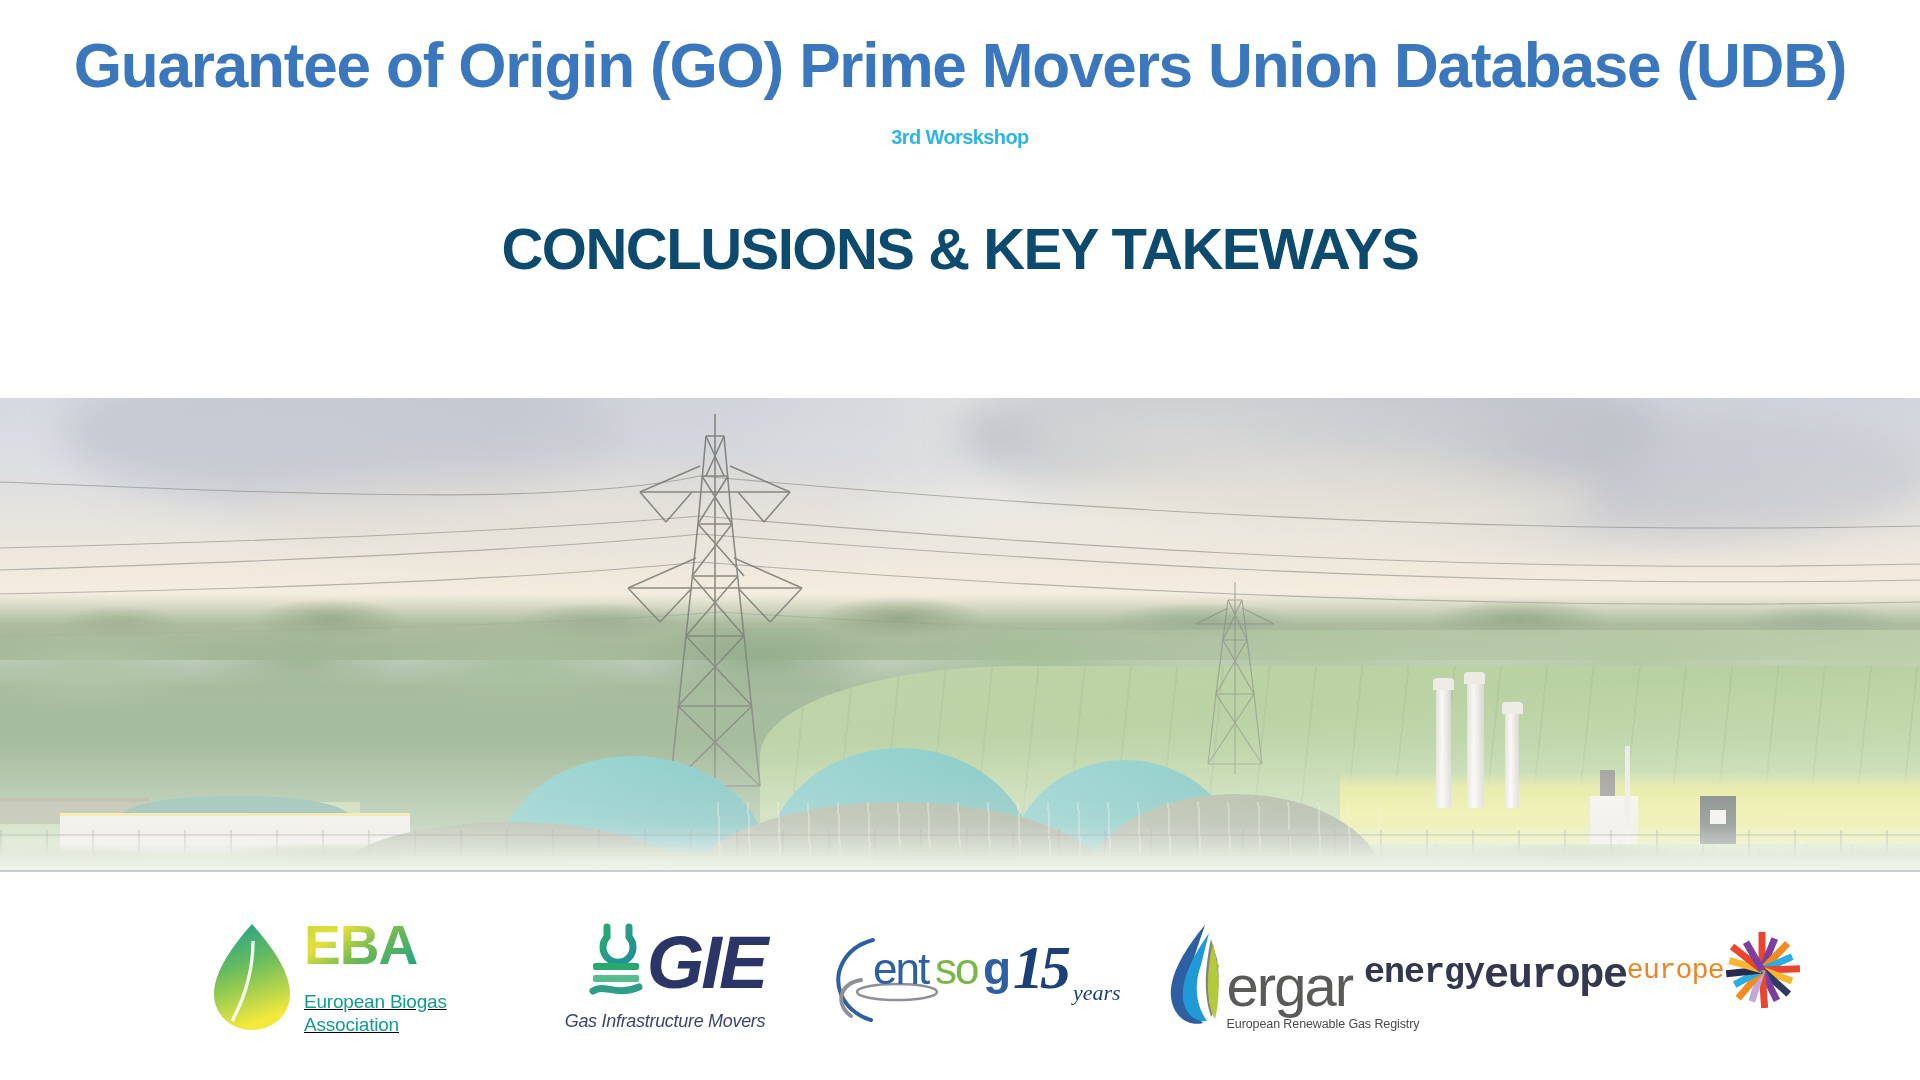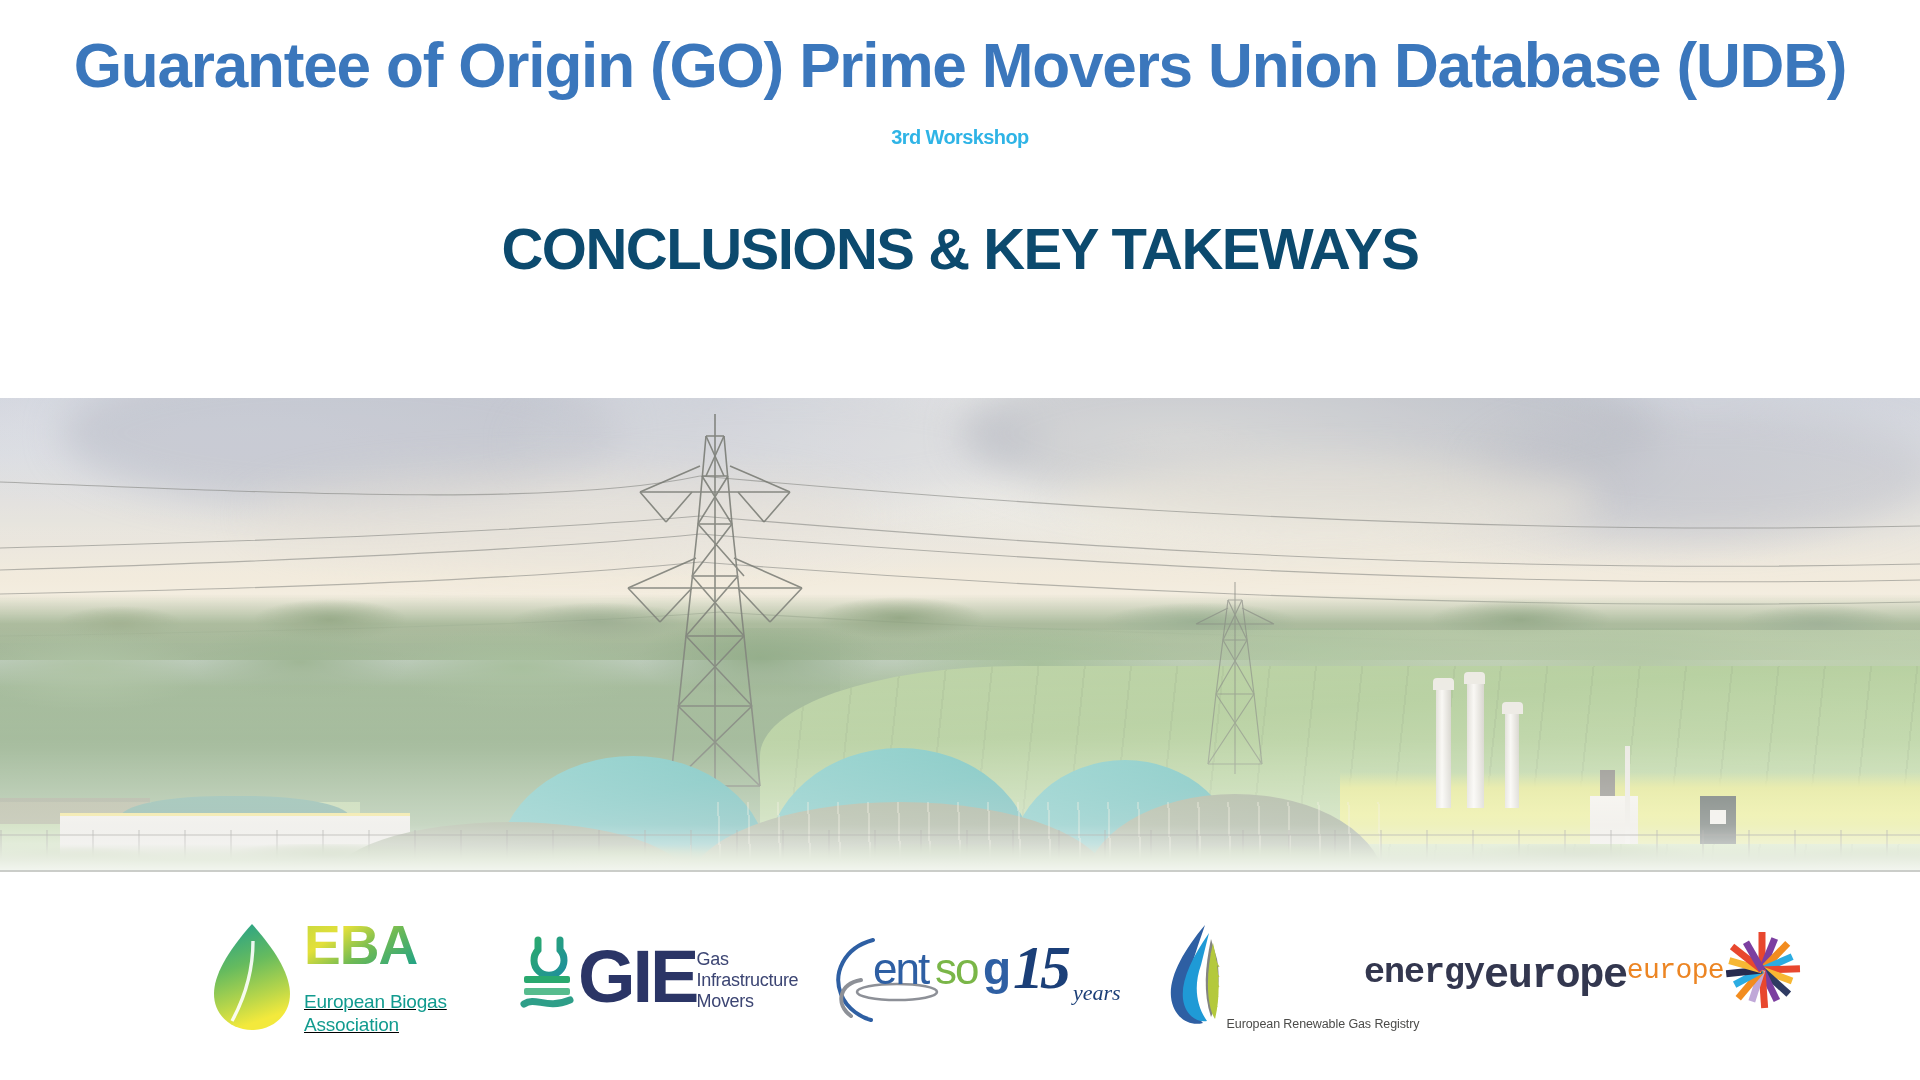--- a/index.html
+++ b/index.html
@@ -335,21 +335,21 @@
   .eba-acro {
     font-size: 56px; font-weight: bold; letter-spacing: -1px;
     line-height: 0.95;
   }
   .eba-sub {
     font-size: 19px; color: #129b8f; line-height: 1.18; margin-top: 10px;
     letter-spacing: -0.2px;
   }
 
   
-  .gie { display: flex; flex-direction: row; align-items: center; }
+  .gie { display: flex; flex-direction: column; align-items: flex-end; font-style: italic; }
   .gie-row { display: flex; align-items: center; gap: 4px; }
   .gie-acro {
     font-size: 74px; font-weight: bold; color: #2b3566; letter-spacing: -3px;
     line-height: 0.92;
   }
   .gie-sub {
     font-size: 18px; color: #3c4573; margin-top: 6px; letter-spacing: -0.3px;
     font-weight: 500;
   }
 
@@ -581,20 +581,21 @@
           <path d="M52,20 C58,44 60,72 54,96 C46,84 44,54 52,20 Z" fill="#b4c93c"></path>
           <g stroke="#b4c93c" stroke-width="1.1">
             <path d="M50,30 L58,44"></path>
               <path d="M49,40 L58,54"></path>
               <path d="M48,50 L58,64"></path>
             <path d="M48,60 L57,74"></path>
               <path d="M49,70 L56,84"></path>
           </g>
         </svg>
         <div class="ergar-txt">
+          <div class="ergar-word">ergar</div>
           <div class="ergar-sub">European Renewable Gas Registry</div>
         </div>
       </div>
     </div>
 
     <div class="logo-slot slot-ete">
       <div class="ete">
         <div class="ete-txt">
           <div class="ete-l1">energy</div>
           <div class="ete-l2">europe</div>

